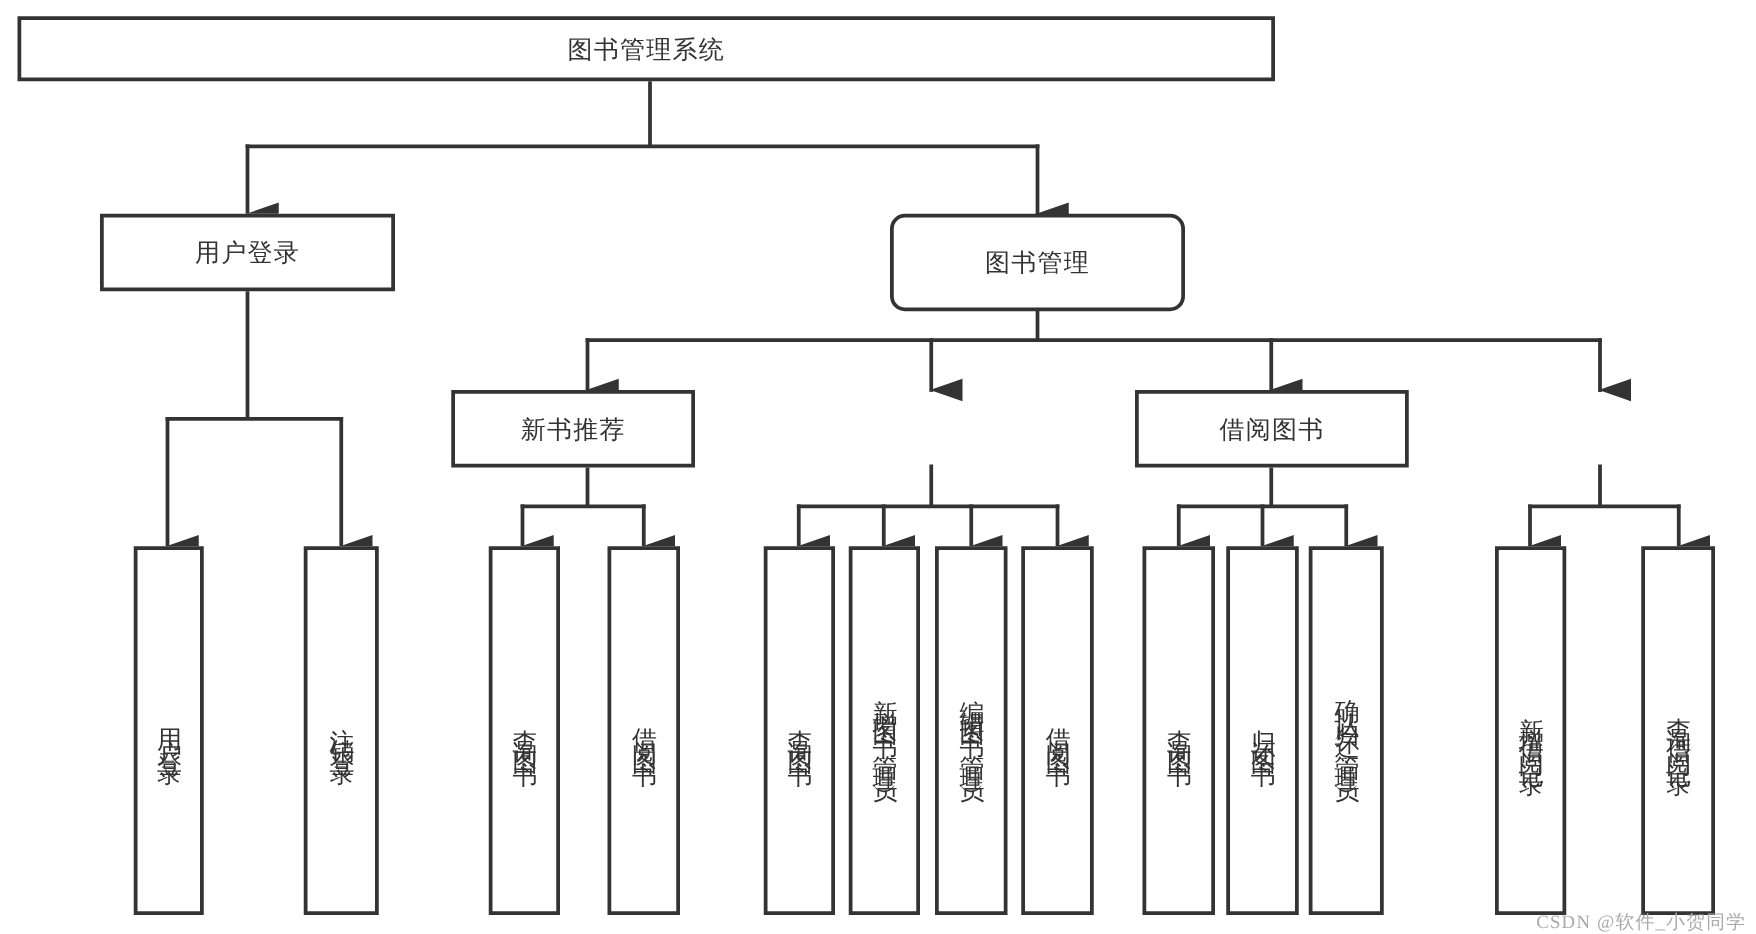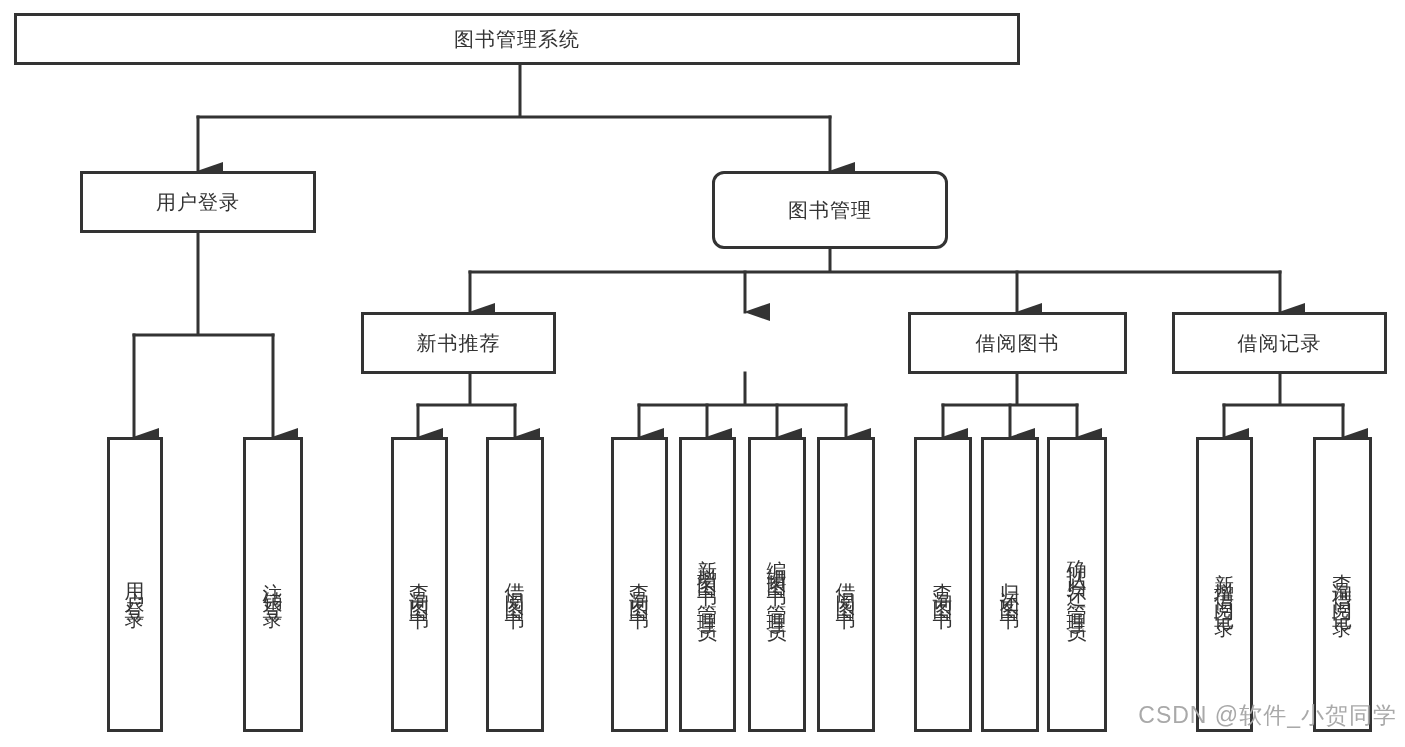--- a/index.html
+++ b/index.html
@@ -51,24 +51,25 @@
   .node.v .lbl {
     writing-mode: vertical-rl;
     text-orientation: mixed;
     letter-spacing: 9px;
     white-space: normal;
     line-height: 1;
   }
   .watermark {
     position: absolute;
     right: 8px;
-    bottom: 16px;
-    font-size: 23px;
+    bottom: 0;
+    font-size: 15px;
     letter-spacing: 1px;
     color: var(--watermark);
+    font-family: Liberation Serif, serif;
   }
 </style>
 </head>
 <body>
 
 <div class="canvas">
 
   <svg class="wires" viewBox="0 0 1405 747" aria-hidden="true">
     <defs>
       <marker id="arrow" markerUnits="userSpaceOnUse" markerWidth="20" markerHeight="27" viewBox="0 0 20 27" refX="10" refY="25" orient="auto">
@@ -116,23 +117,20 @@
   <div class="node" style="left:712px; top:171px; width:236px; height:78px;border-radius:12px;">
     <span class="lbl">图书管理</span>
   </div>
 
   <div class="node" style="left:361px; top:312px; width:195px; height:62px;">
     <span class="lbl">新书推荐</span>
   </div>
   <div class="node" style="left:908px; top:312px; width:219px; height:62px;">
     <span class="lbl">借阅图书</span>
   </div>
-  <div class="node" style="left:1172px; top:312px; width:215px; height:62px;">
-    <span class="lbl">借阅记录</span>
-  </div>
 
   <div class="node v" style="left:107px; top:437px; width:56px; height:295px;">
     <span class="lbl">用户登录</span>
   </div>
   <div class="node v" style="left:243px; top:437px; width:60px; height:295px;">
     <span class="lbl">注销登录</span>
   </div>
 
   <div class="node v" style="left:391px; top:437px; width:57px; height:295px;">
     <span class="lbl">查询图书</span>

